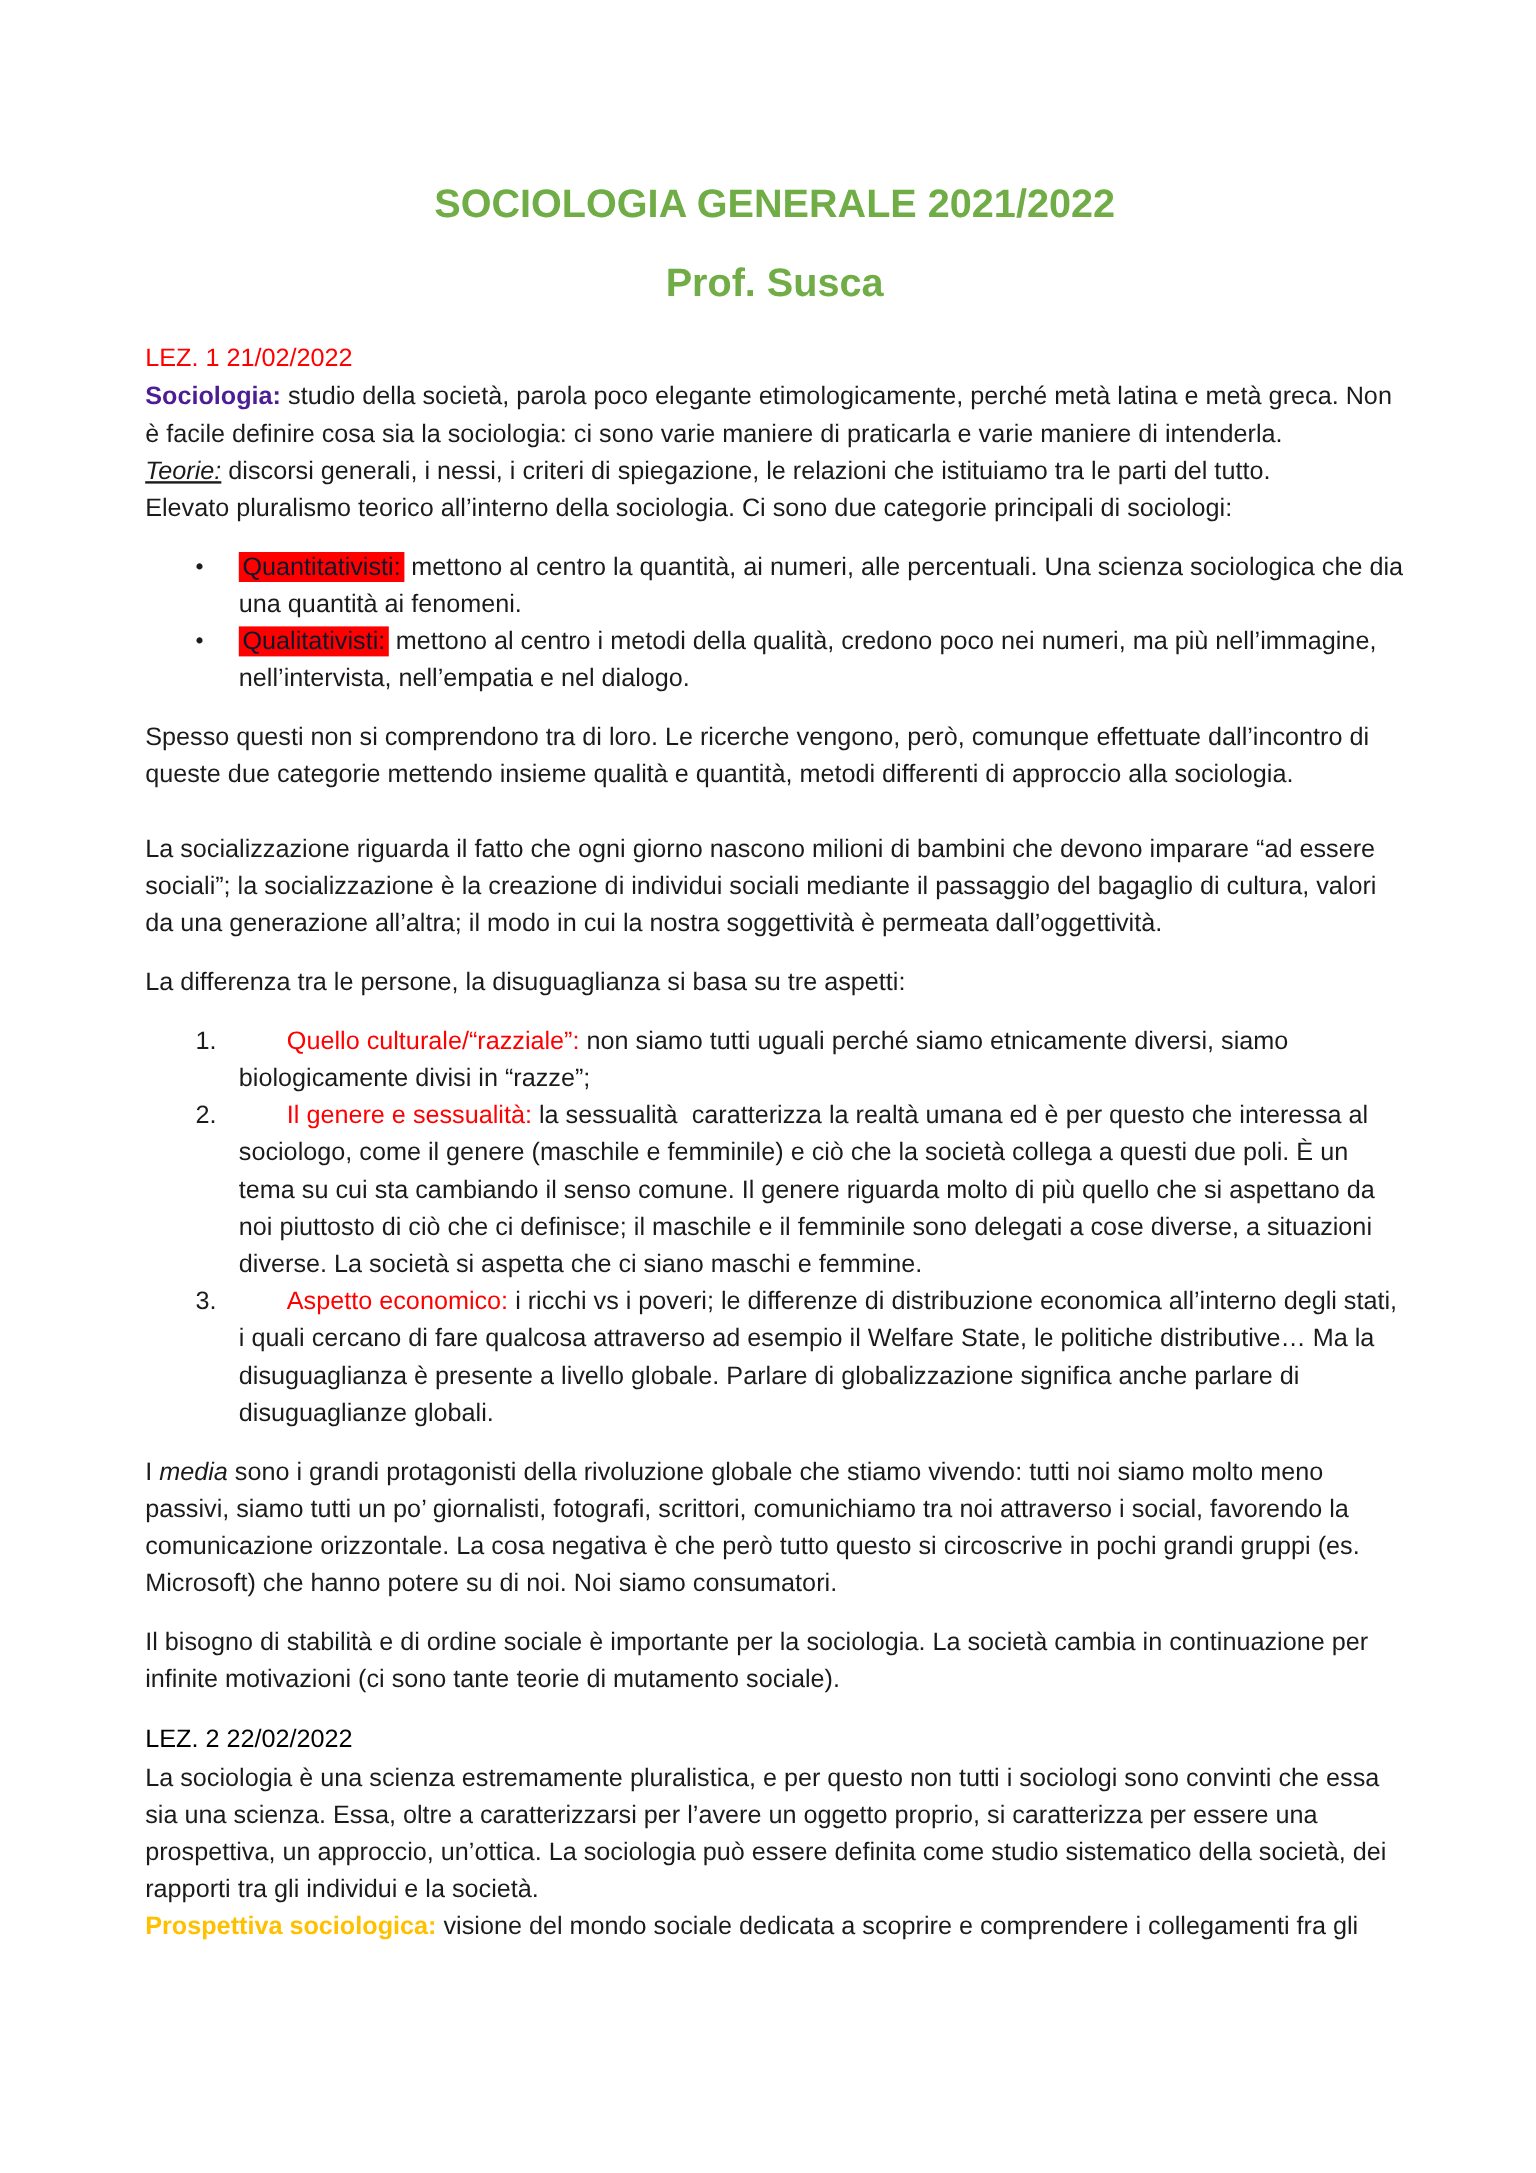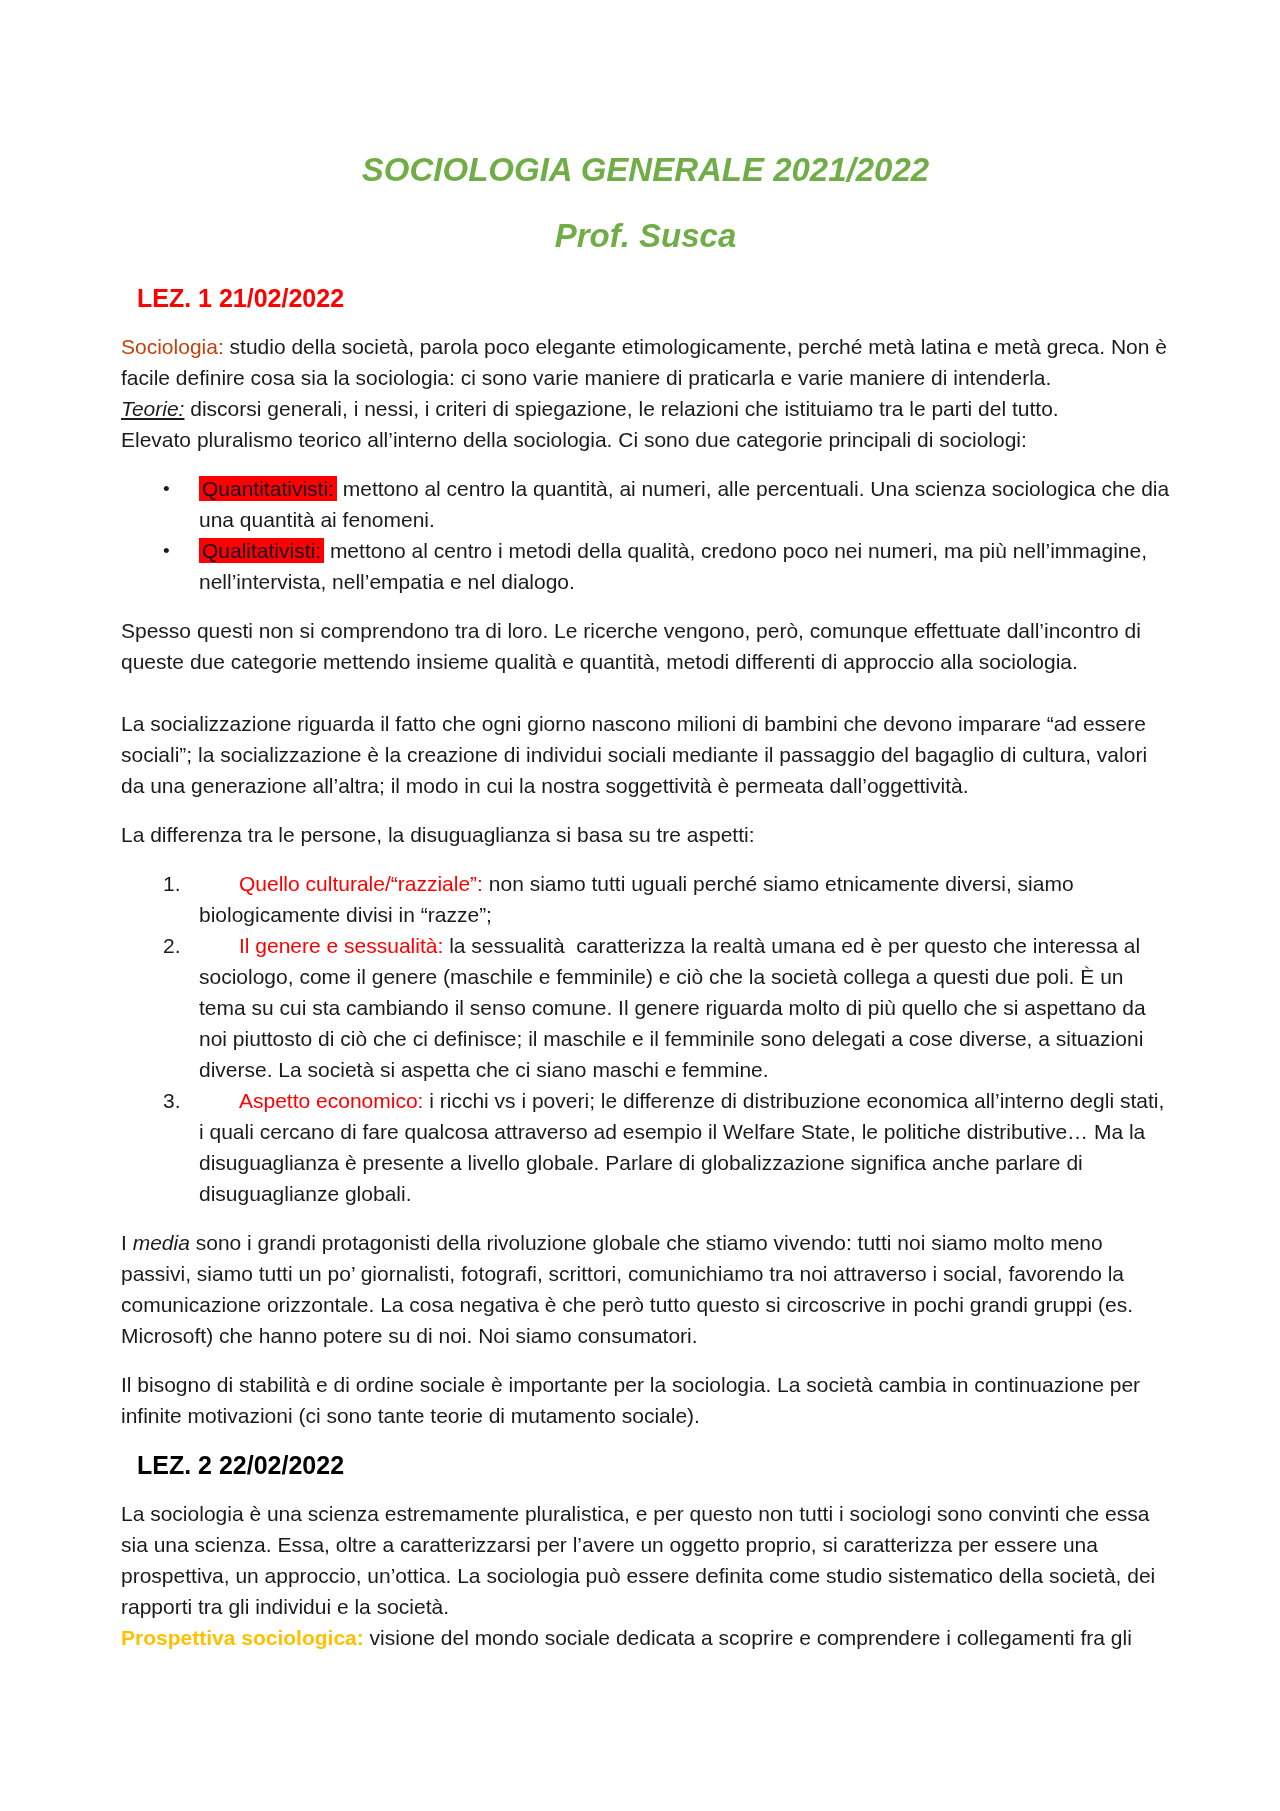--- a/index.html
+++ b/index.html
@@ -15,34 +15,33 @@
     font-size:21px;
     line-height:31px;
   }
   .title, .subtitle {
     font-size:33px;
     font-weight:bold;
     line-height:40px;
     text-align:center;
     color:#70AD47;
     margin:0 0 26px 0;
-    font-style:italic;
   }
   .subtitle { margin-bottom:26px; }
   .hd {
-    font-size:25px;
-    font-weight:bold;
+    font-size:21px;
+    font-weight:normal;
     line-height:33px;
-    margin:16px;
+    margin:0;
   }
   .hd-red  { color:#FF0000; }
   .hd-gold { color:#000000; margin-top:9px; }
   p { margin:0 0 18px 0; }
   .lbl-red      { color:#FF0000;margin-left:40px; }
-  .lbl-red-b    { color:#c2410c; font-weight:normal;text-align:right; }
+  .lbl-red-b    { color:#4c1d95; font-weight:bold;text-align:right; }
   .lbl-gold-b   { color:#FFC000; font-weight:bold; }
   .teorie       { font-style:italic; text-decoration:underline; }
   .it           { font-style:italic; }
   .hl-red {
     background:#FF0000;
     color:#0f172a;
     padding:1px 3px;
   }
   .list { margin:0 0 18px 0; }
   .li {

